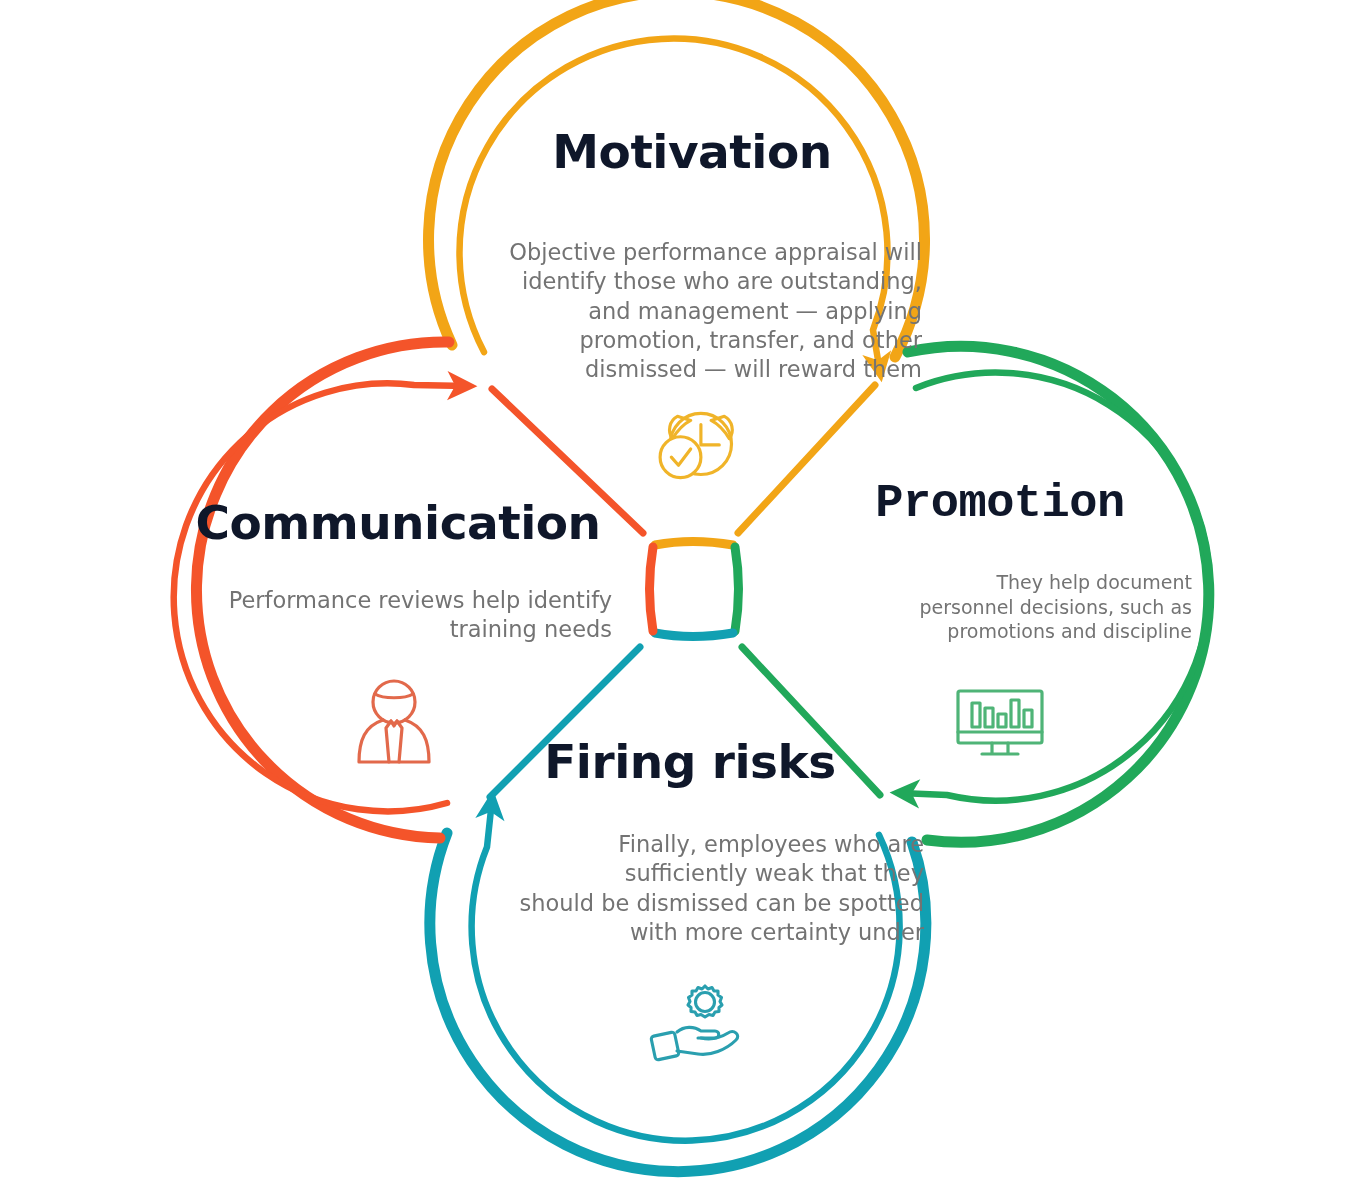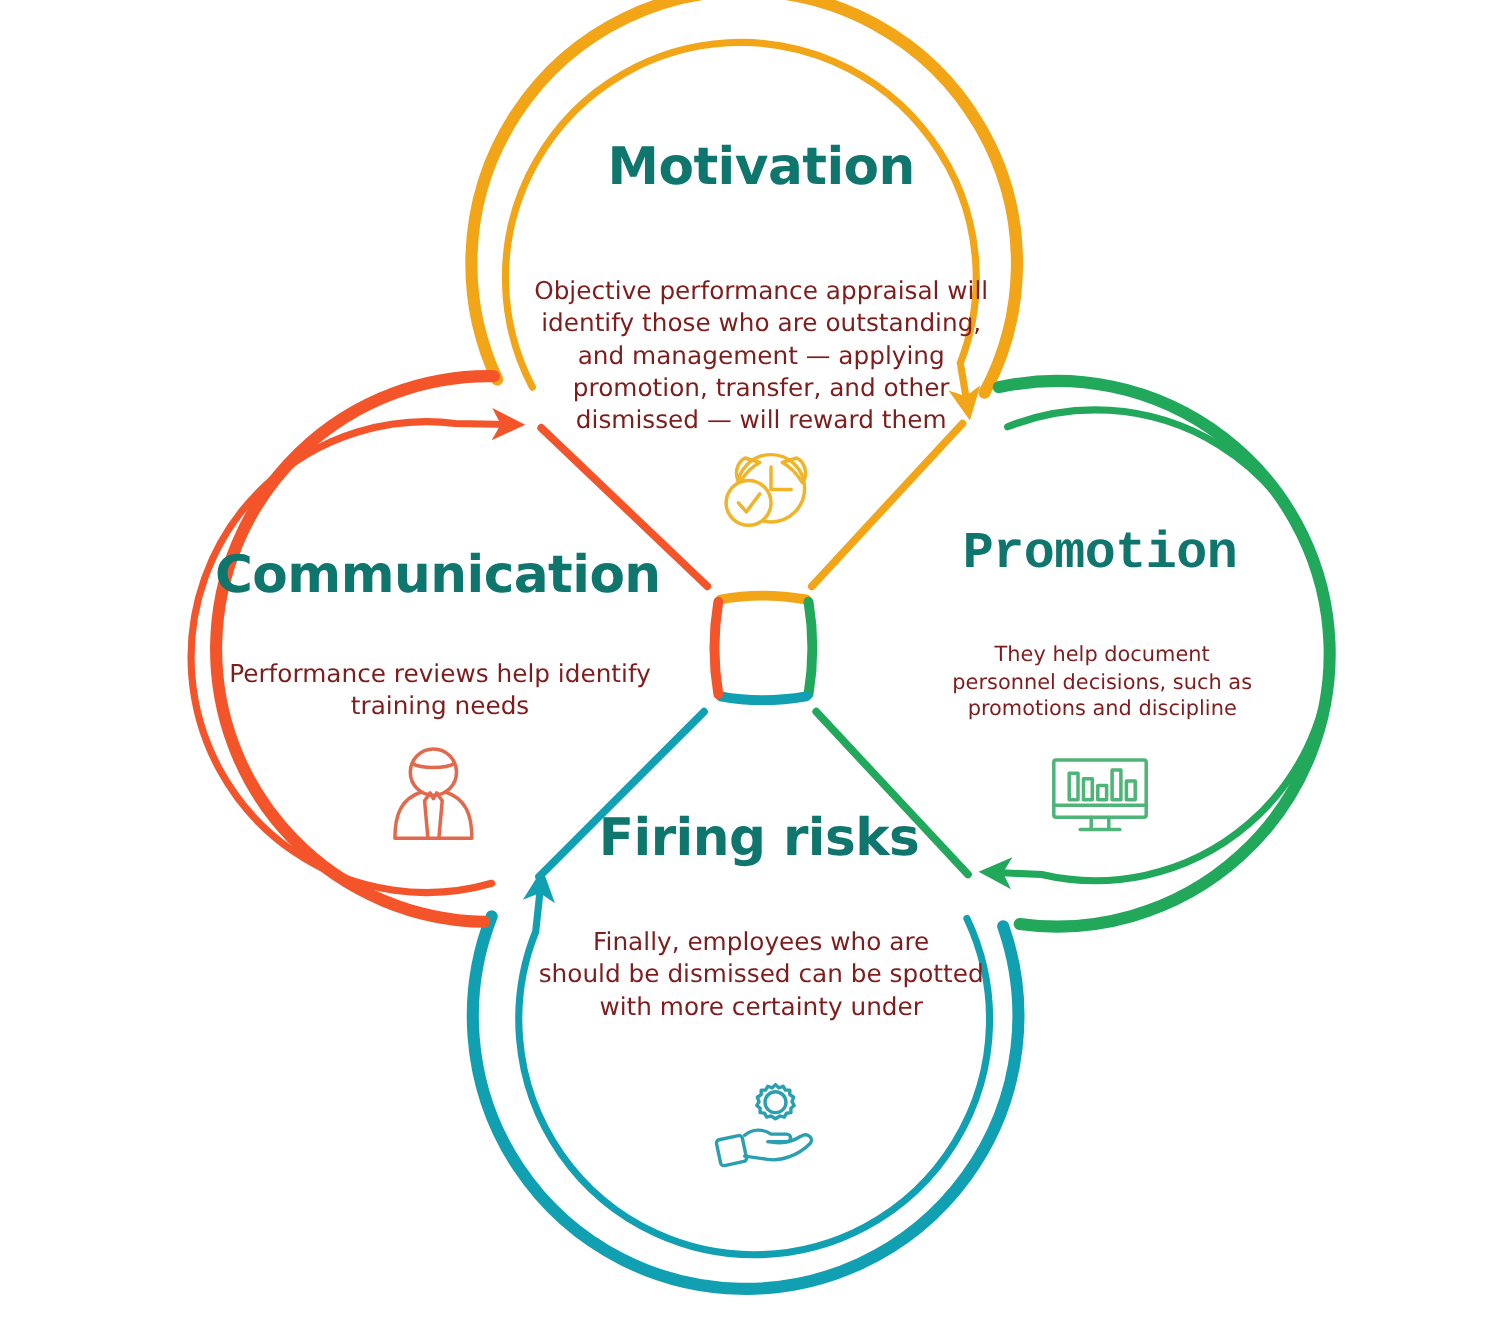--- a/index.html
+++ b/index.html
@@ -35,31 +35,30 @@
     left: 0;
     top: 0;
     width: 1364px;
     height: 1202px;
     pointer-events: none;
   }
   .petal-title {
     position: absolute;
     text-align: center;
     font-weight: bold;
-    color: #0f766e;
+    color: #0f172a;
     letter-spacing: -0.5px;
     white-space: nowrap;
     line-height: 1;
   }
   .petal-body {
     position: absolute;
-    text-align: center;
-    color: #7f1d1d;
+    text-align: right;
+    color: #737373;
     line-height: 1.30;
-    margin-top: 13px;
   }
   .petal-body span { display: block; }
 
   
   #title-motivation {
     left: 482px; top: 128px; width: 420px;
     font-size: 47px;
   }
   #body-motivation {
     left: 462px; top: 238px; width: 460px;
@@ -216,20 +215,21 @@
     <div class="petal-title" id="title-promotion">Promotion</div>
     <div class="petal-body" id="body-promotion">
       <span>They help document</span>
       <span>personnel decisions, such as</span>
       <span>promotions and discipline</span>
     </div>
 
     <div class="petal-title" id="title-firing">Firing risks</div>
     <div class="petal-body" id="body-firing">
       <span>Finally, employees who are</span>
+      <span>sufficiently weak that they</span>
       <span>should be dismissed can be spotted</span>
       <span>with more certainty under</span>
     </div>
 
     <div class="petal-title" id="title-communication">Communication</div>
     <div class="petal-body" id="body-communication">
       <span>Performance reviews help identify</span>
       <span>training needs</span>
     </div>
 

